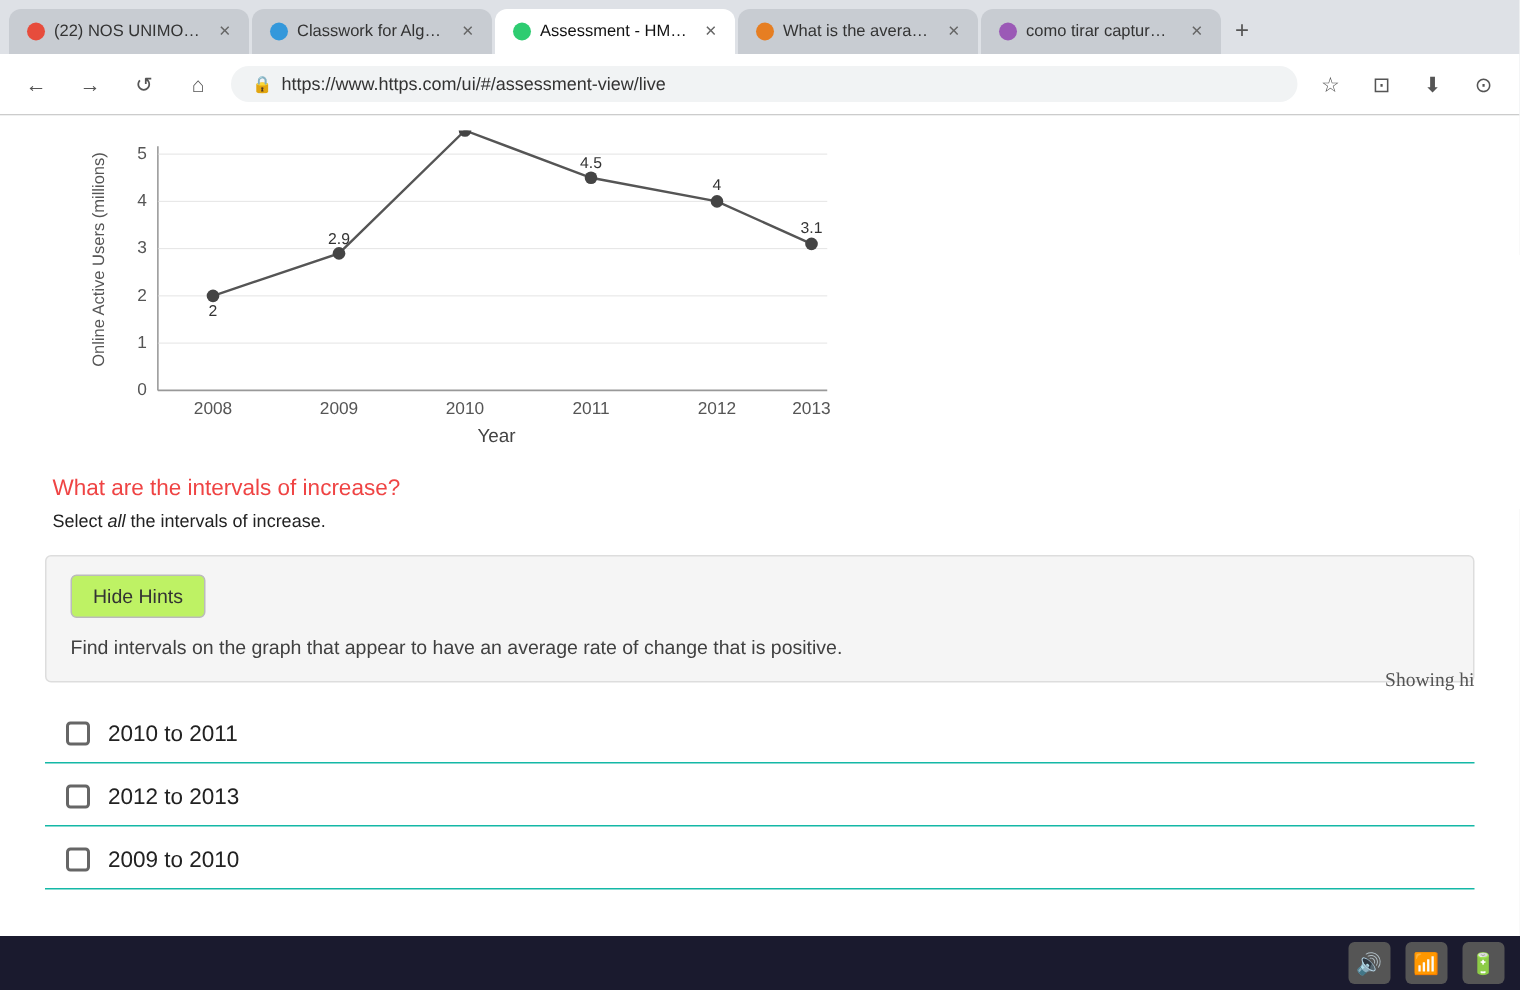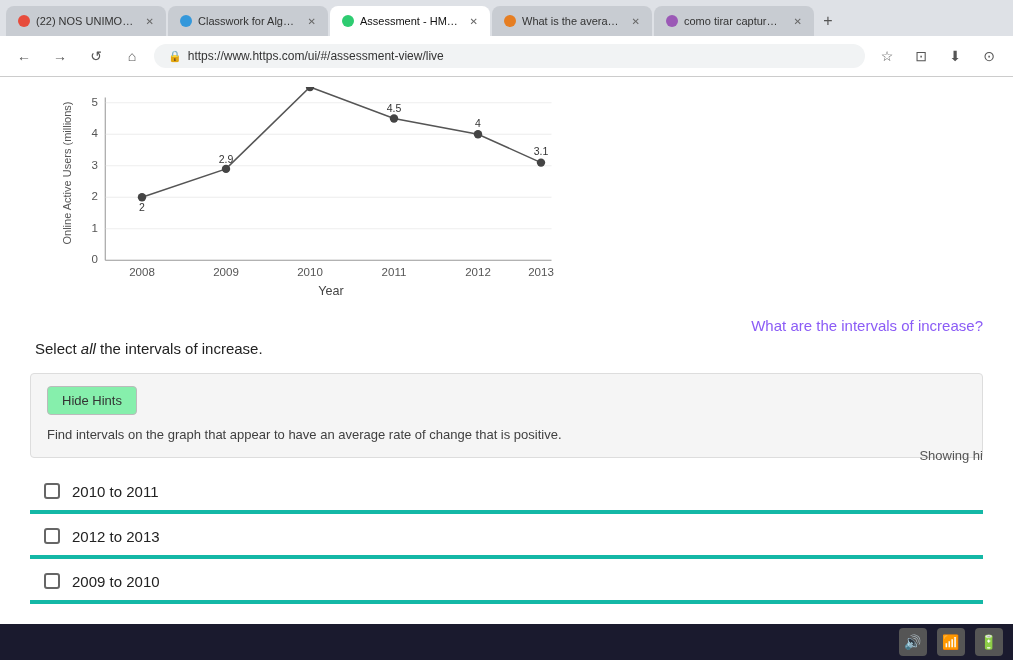--- a/index.html
+++ b/index.html
@@ -139,48 +139,47 @@
     }
 
     .chart-svg {
       width: 100%;
       height: 100%;
     }
 
     
     .question-text {
       font-size: 15px;
-      color: #8b5cf6;
+      color: #ef4444;
       margin-bottom: 6px;
       padding-left: 5px;
-      text-align: right;
     }
 
     .select-text {
-      font-size: 15px;
+      font-size: 12px;
       color: #222;
       margin-bottom: 16px;
       padding-left: 5px;
     }
 
     .select-text em {
       font-style: italic;
     }
 
     
     .hints-section {
       background: #f5f5f5;
       border: 1px solid #ddd;
       border-radius: 4px;
       padding: 12px 16px;
       margin-bottom: 20px;
     }
 
     .hide-hints-btn {
-      background: #86efac;
+      background: #bef264;
       border: 1px solid #bbb;
       border-radius: 4px;
       padding: 6px 14px;
       font-size: 13px;
       cursor: pointer;
       color: #333;
       margin-bottom: 10px;
       display: inline-block;
     }
 
@@ -190,35 +189,36 @@
       line-height: 1.5;
     }
 
     
     .showing-hint {
       font-size: 13px;
       color: #555;
       text-align: right;
       margin-top: -30px;
       margin-bottom: 10px;
+      font-family: Liberation Serif, serif;
     }
 
     
     .answer-choices {
       display: flex;
       flex-direction: column;
       gap: 4px;
     }
 
     .choice-item {
       display: flex;
       align-items: center;
       gap: 12px;
       padding: 10px 14px;
-      border-bottom: 4px solid #14b8a6;
+      border-bottom: 1px solid #14b8a6;
       font-size: 15px;
       color: #222;
       cursor: pointer;
       text-align: center;
     }
 
     .choice-checkbox {
       width: 16px;
       height: 16px;
       border: 2px solid #666;

